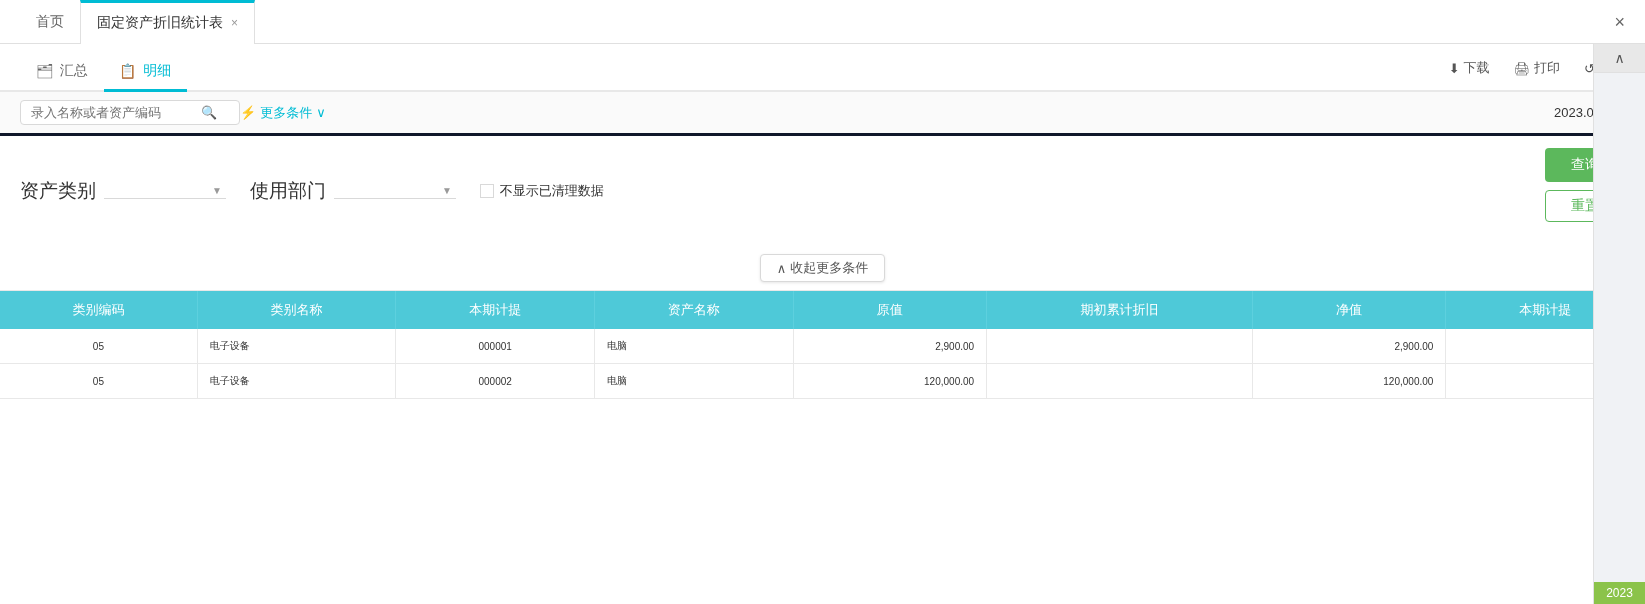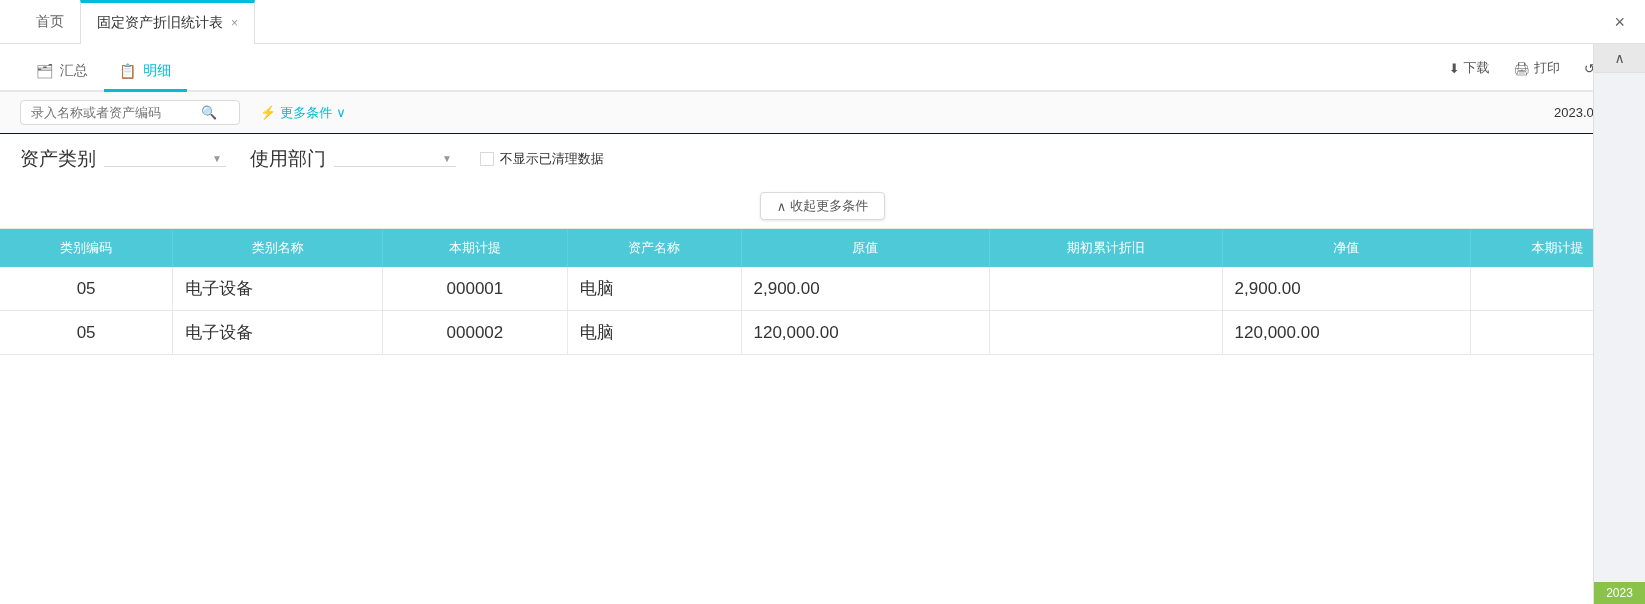--- a/index.html
+++ b/index.html
@@ -116,23 +116,23 @@
       color: #555;
       cursor: pointer;
       font-size: 13px;
     }
 
     
     .filter-bar {
       display: flex;
       align-items: center;
       padding: 8px 20px;
-      border-bottom: 1px solid #0f172a;
+      border-bottom: 3px solid #0f172a;
       background: #fafafa;
-      gap: 20px;
+      gap: 0;
       position: relative;
     }
     .search-input {
       display: flex;
       align-items: center;
       background: #fff;
       border: 1px solid #d9d9d9;
       border-radius: 4px;
       padding: 4px 10px;
       width: 220px;
@@ -308,26 +308,26 @@
       text-align: center;
       border-right: 1px solid #5dd0de;
       white-space: nowrap;
     }
     tbody tr {
       background: #fff;
       border-bottom: 1px solid #e8e8e8;
     }
     tbody td {
       padding: 10px 12px;
-      font-size: 17px;
+      font-size: 10px;
       color: #333;
       border-right: 1px solid #e8e8e8;
       white-space: nowrap;
     }
-    .td-right { text-align: left; }
+    .td-right { text-align: right; }
     .td-center { text-align: center; }
     .summary-row {
       background: #e8f7fb !important;
     }
     .summary-row td {
       font-weight: 500;
     }
     .summary-icon {
       color: #00bcd4;
       margin-right: 4px;
@@ -443,20 +443,24 @@
       <div class="filter-field">
         <span class="filter-label">使用部门</span>
         <div class="filter-select">
           <span class="filter-select-text"></span>
           <span class="filter-select-arrow">▼</span>
         </div>
       </div>
       <div class="checkbox-field">
         <div class="checkbox-box"></div>
         <span>不显示已清理数据</span>
+      </div>
+      <div class="btn-group">
+        <button class="query-btn">查询</button>
+        <button class="reset-btn">重置</button>
       </div>
     </div>
     <div class="collapse-bar">
       <button class="collapse-btn">
         <span>∧</span>
         <span>收起更多条件</span>
       </button>
     </div>
   </div>
 

